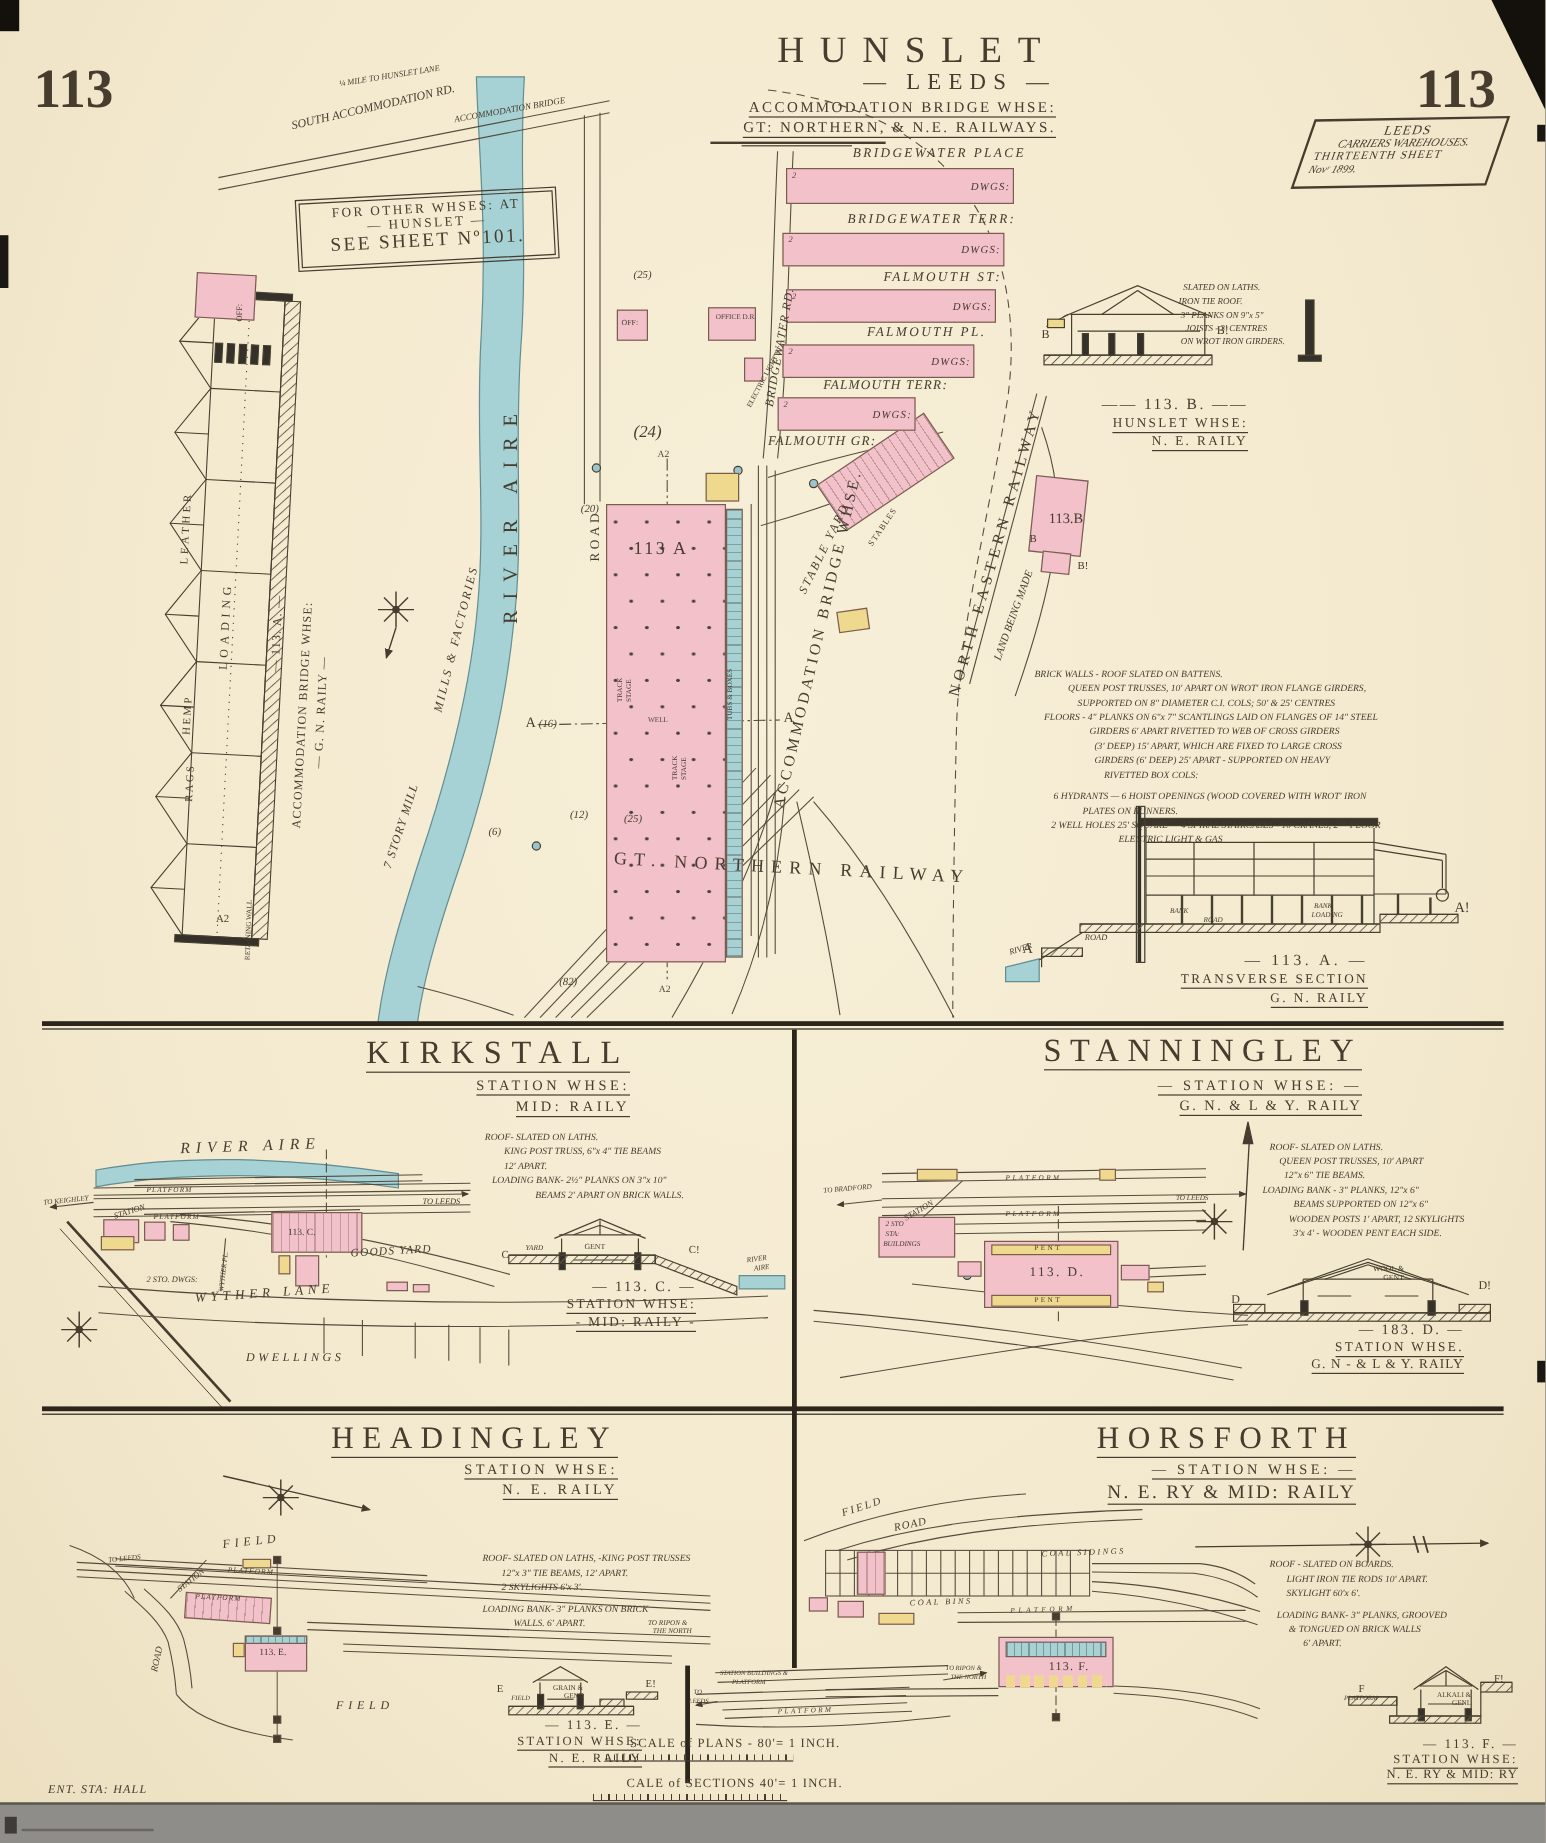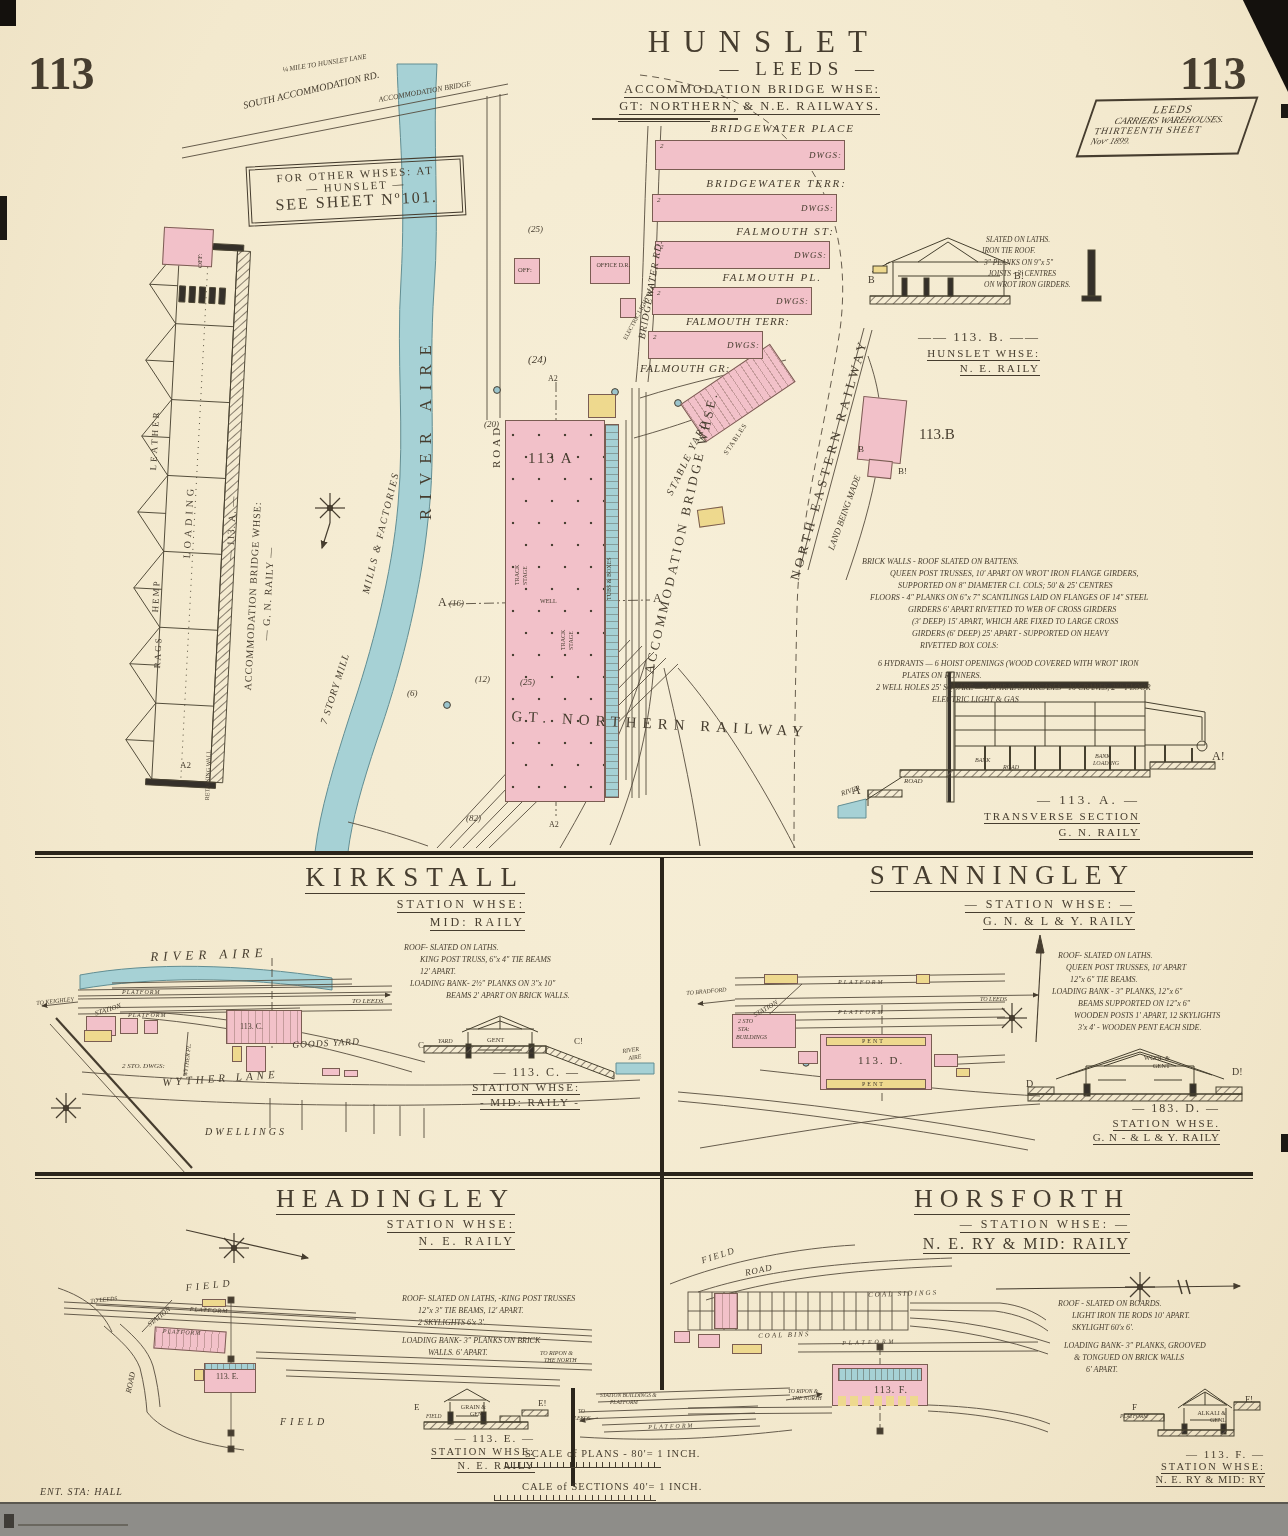--- a/index.html
+++ b/index.html
@@ -469,29 +469,29 @@
 <div class="lb" style="left:518px;top:266px;font-size:6.5px">OFF:</div>
 <div class="lb ctr" style="left:590px;top:262px;width:40px;font-size:6px">OFFICE D.R.</div>
 <div class="lb" style="left:622px;top:338px;font-size:6px;transform:rotate(-62deg)">ELECTRIC LIGHT STA:</div>
 <div class="lb" style="left:722px;top:452px;font-size:7px;letter-spacing:1px;transform:rotate(-56deg)">STABLES</div>
 <div class="lb" style="left:548px;top:374px;font-size:8px">A2</div>
 <div class="lb" style="left:438px;top:596px;font-size:12px">A</div>
 <div class="lb" style="left:653px;top:592px;font-size:12px">A</div>
 <div class="lb" style="left:549px;top:820px;font-size:8px">A2</div>
 
 <div class="lb it" style="left:528px;top:224px;font-size:9px">(25)</div>
-<div class="lb it" style="left:528px;top:353px;font-size:11px">(24)</div>
+<div class="lb it" style="left:528px;top:353px;font-size:14px">(24)</div>
 <div class="lb it" style="left:484px;top:419px;font-size:9px">(20)</div>
 <div class="lb it" style="left:449px;top:598px;font-size:9px">(16)</div>
 <div class="lb it" style="left:475px;top:674px;font-size:9px">(12)</div>
 <div class="lb it" style="left:520px;top:677px;font-size:9px">(25)</div>
 <div class="lb it" style="left:407px;top:688px;font-size:9px">(6)</div>
 <div class="lb it" style="left:466px;top:813px;font-size:9px">(82)</div>
 
-<div class="lb" style="left:919px;top:426px;font-size:15px">113.B</div>
+<div class="lb" style="left:874px;top:426px;font-size:12px">113.B</div>
 <div class="lb" style="left:858px;top:444px;font-size:9px">B</div>
 <div class="lb" style="left:898px;top:466px;font-size:9px">B!</div>
 
 <div class="lb" style="left:982px;top:234px">
   <div class="specline" style="font-size:7.5px;margin-left:4px">SLATED ON LATHS.</div>
   <div class="specline" style="font-size:7.5px">IRON TIE ROOF.</div>
   <div class="specline" style="font-size:7.5px;margin-left:2px">3" PLANKS ON 9"x 5"</div>
   <div class="specline" style="font-size:7.5px;margin-left:6px">JOISTS - 3' CENTRES</div>
   <div class="specline" style="font-size:7.5px;margin-left:2px">ON WROT IRON GIRDERS.</div>
 </div>

